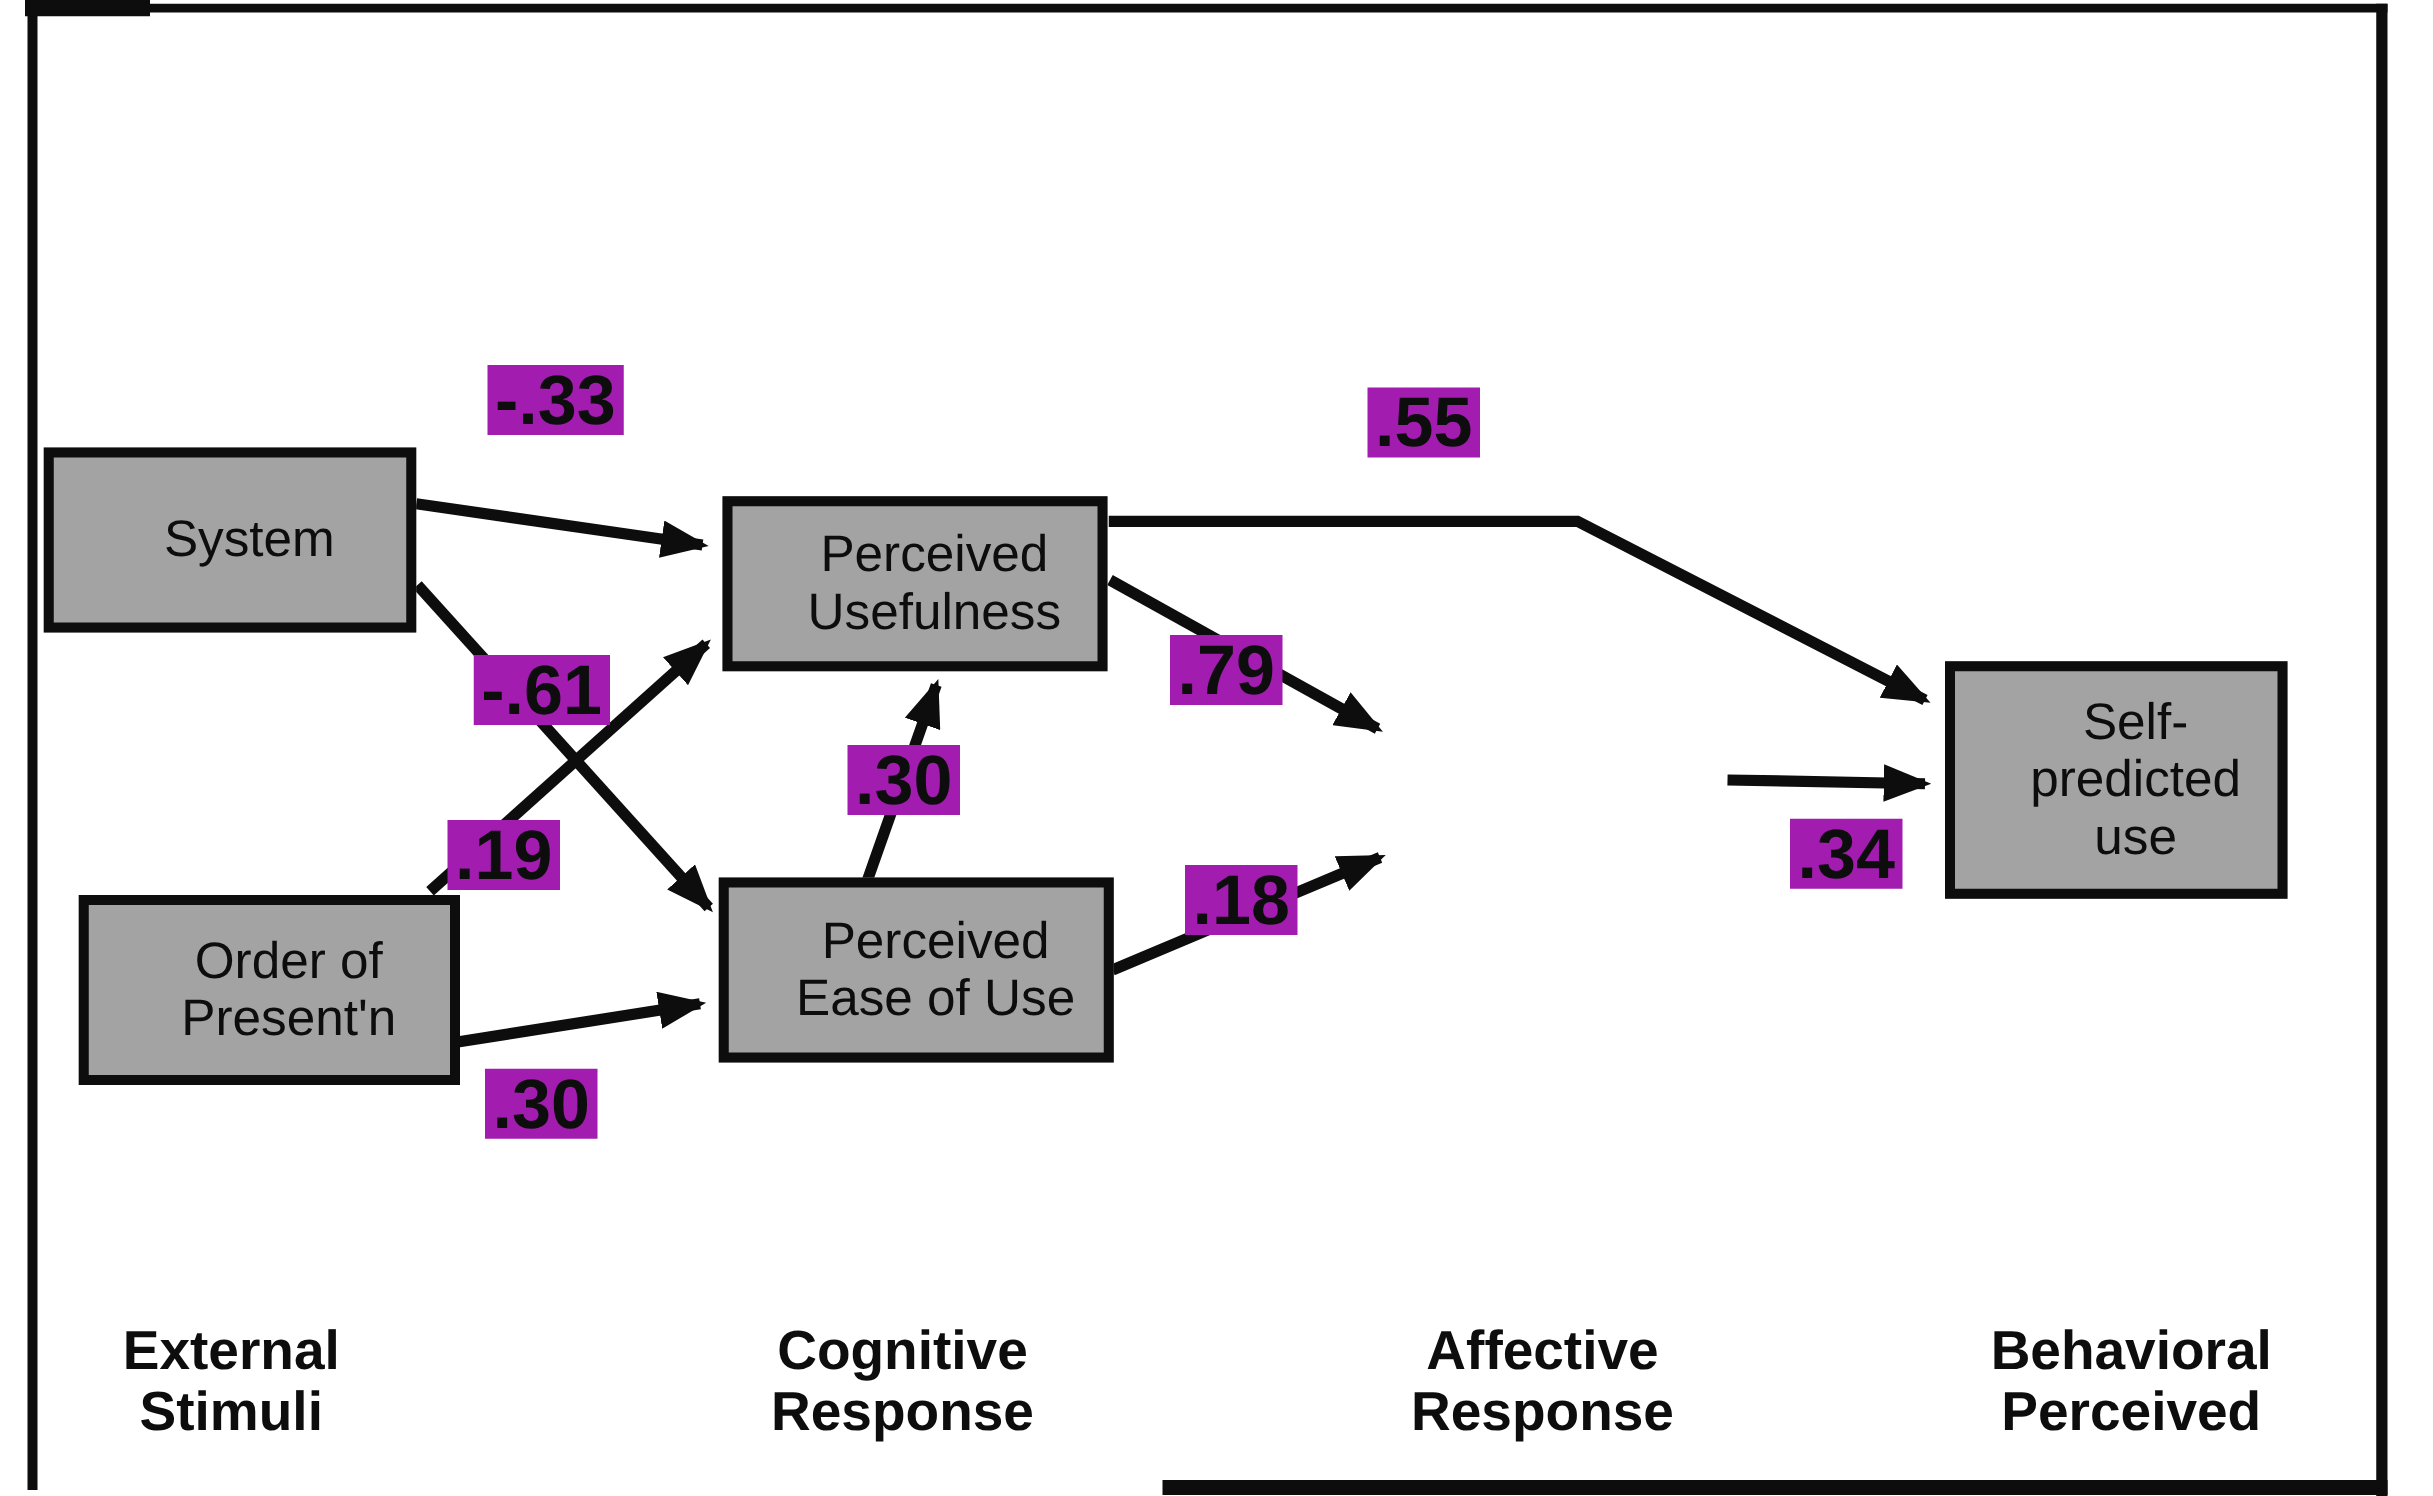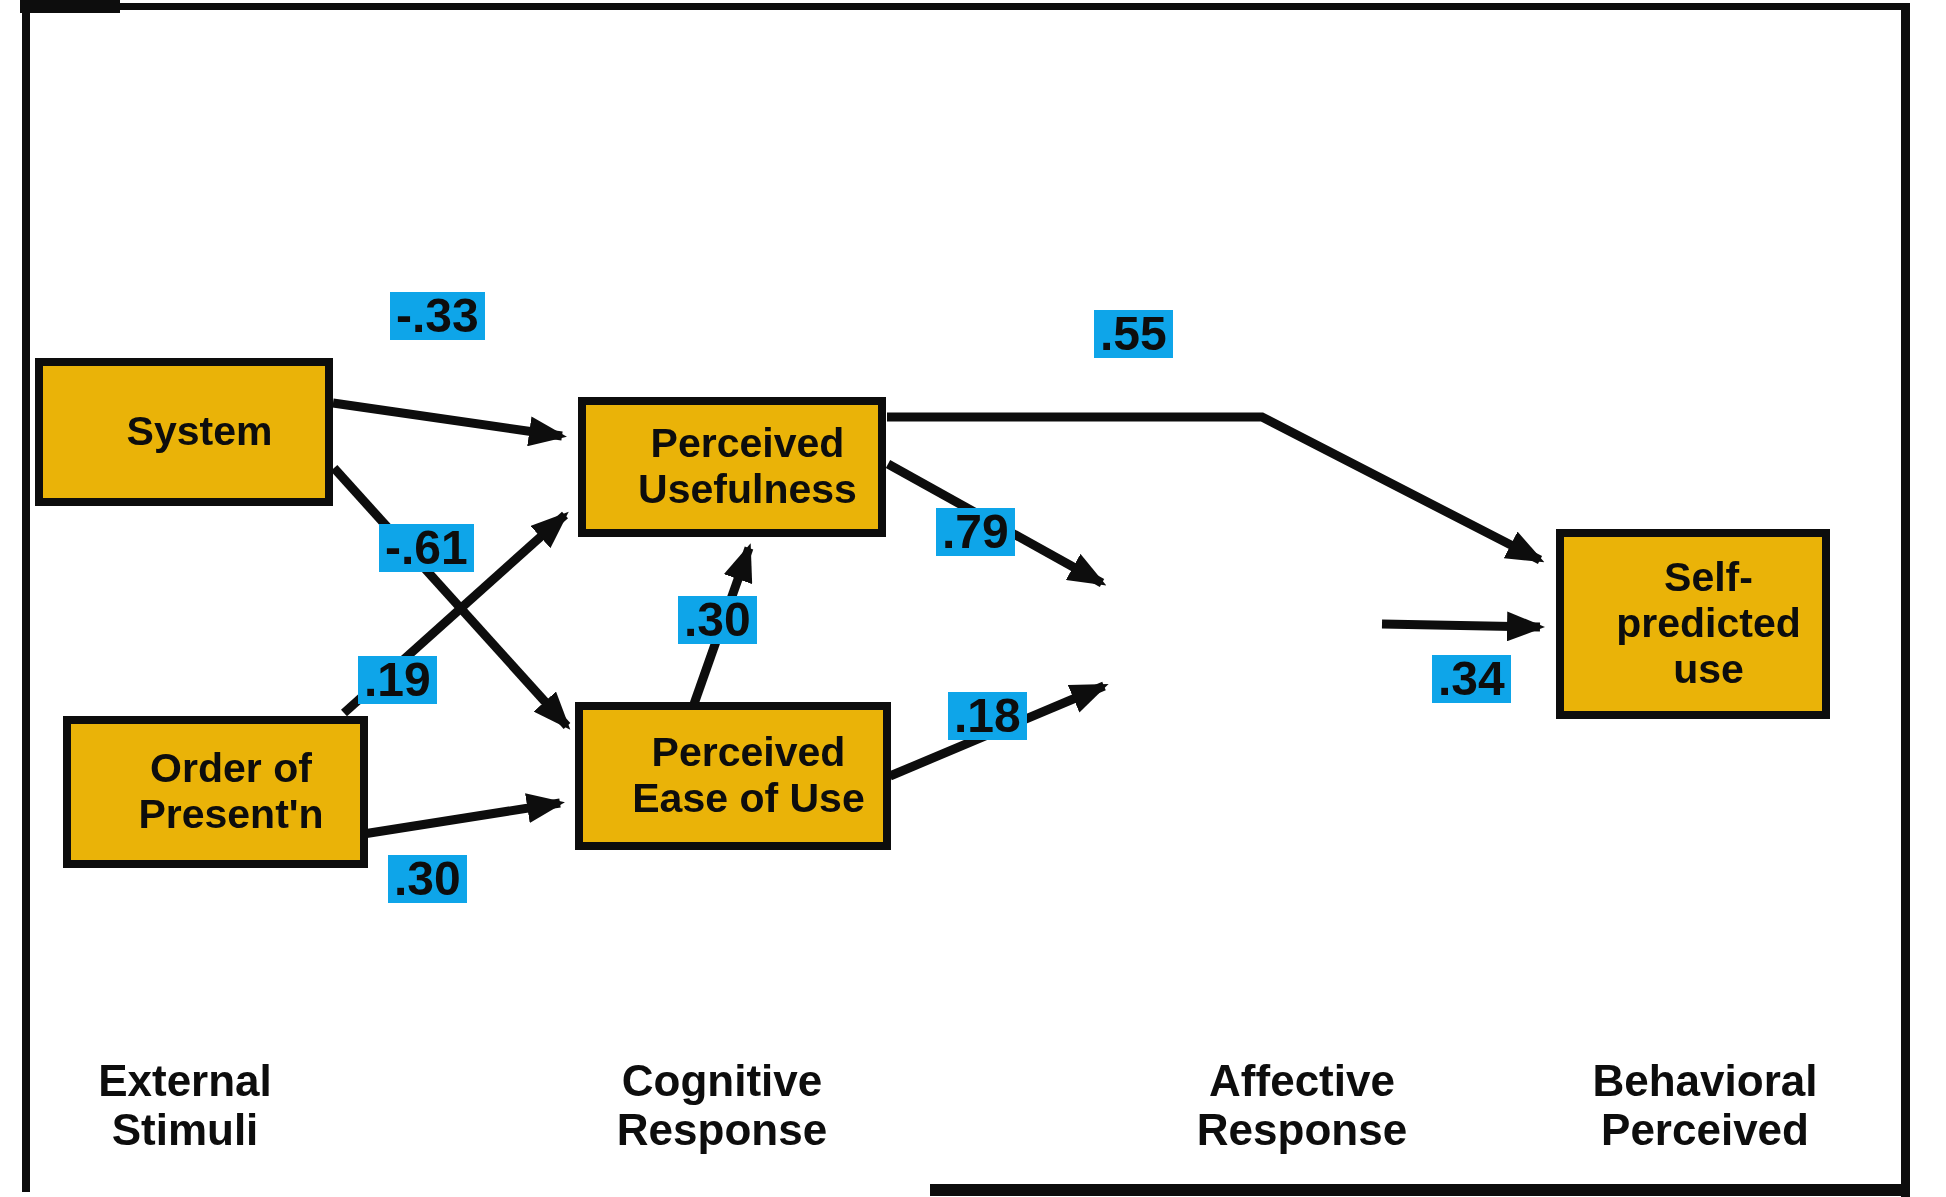--- a/index.html
+++ b/index.html
@@ -26,60 +26,60 @@
   }
   
   #arrows{position:absolute;left:0;top:0;z-index:1;}
   #arrows line, #arrows polyline{
     stroke:#0d0d0d;stroke-width:9;fill:none;
   }
   
   .node{
     position:absolute;z-index:2;
     box-sizing:border-box;
-    background:#eab308;
+    background:#a3a3a3;
     border:8px solid #0d0d0d;
     display:flex;align-items:center;justify-content:center;
     text-align:center;
-    font-size:41px;font-weight:700;line-height:1.12;
+    font-size:41px;font-weight:400;line-height:1.12;
     white-space:pre-line;
     padding-left:31px;
   }
   #node-system{left:35px;top:358px;width:298px;height:148px;}
   #node-order{left:35px;top:716px;width:305px;height:152px;margin-left:28px;}
   #node-pu{left:578px;top:397px;width:308px;height:140px;}
   #node-peou{left:575px;top:702px;width:316px;height:148px;}
   #node-atu{left:1115px;top:526px;width:265px;height:198px;}
   #node-spu{left:1556px;top:529px;width:274px;height:190px;}
   
   .coef{
     position:absolute;z-index:3;
-    font-size:48px;font-weight:700;
-    background:#0ea5e9;padding:0 6px;
+    font-size:56px;font-weight:700;
+    background:#a21caf;padding:0 6px;
     line-height:1;
   }
   #lbl-sys-pu{left:390px;top:292px;}
   #lbl-pu-spu{left:1094px;top:310px;}
   #lbl-sys-peou{left:338px;top:524px;margin-left:41px;}
   #lbl-ord-pu{left:358px;top:656px;}
   #lbl-peou-pu{left:678px;top:596px;}
   #lbl-ord-peou{left:388px;top:855px;}
   #lbl-pu-atu{left:936px;top:508px;}
   #lbl-peou-atu{left:948px;top:692px;}
   #lbl-atu-spu{left:1432px;top:655px;}
   
   .stage-label{
     position:absolute;z-index:2;top:1056px;width:320px;
     text-align:center;
     font-size:44px;font-weight:700;line-height:1.12;
     white-space:pre-line;
   }
   #stage-external{left:25px;}
   #stage-cognitive{left:562px;}
-  #stage-affective{left:1142px;}
+  #stage-affective{left:1074px;}
   #stage-behavioral{left:1545px;}
 </style>
 </head>
 <body>
 
 <div id="stage">
 
   <div class="frame" id="frame-left"></div>
   <div class="frame" id="frame-top"></div>
   <div class="frame" id="frame-top-corner"></div>

